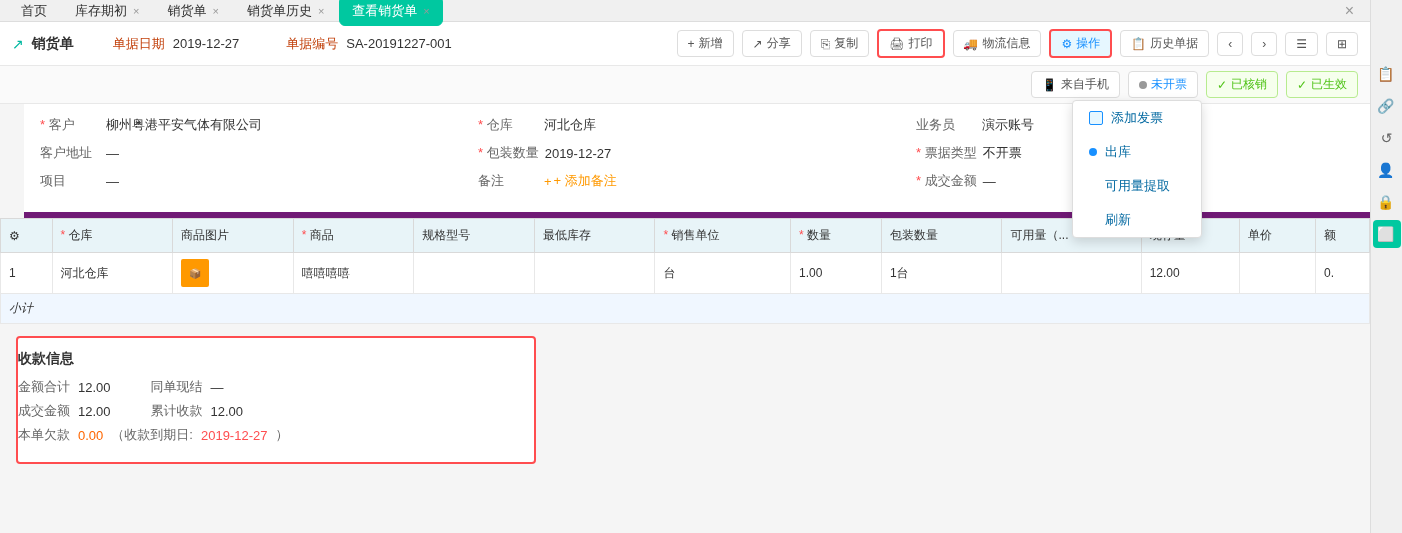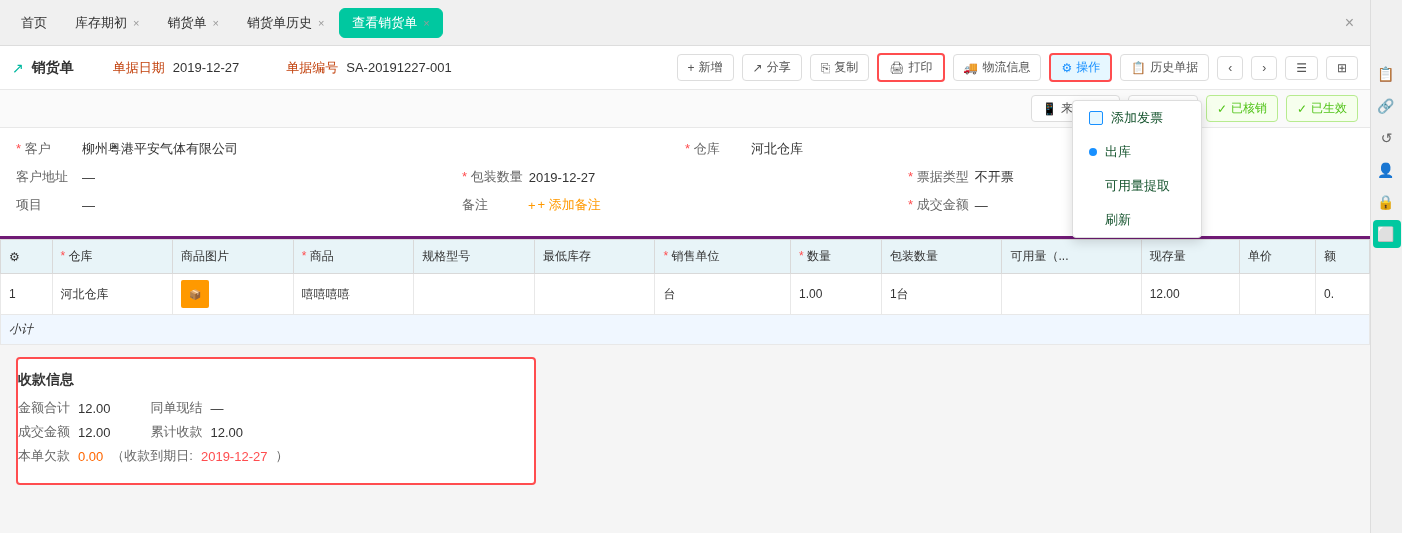--- a/index.html
+++ b/index.html
@@ -1,21 +1,21 @@
 <!DOCTYPE html>
 <html><head>
   <meta charset="utf-8">
   <style>
     * { box-sizing: border-box; margin: 0; padding: 0; }
     body { font-family: "Microsoft YaHei", "PingFang SC", sans-serif; font-size: 13px; background: #f5f5f5; color: #333; }
 
     
     .tab-bar {
       display: flex; align-items: center; background: #f0f0f0; border-bottom: 1px solid #ddd;
-      height: 46px; padding: 8px 8px; gap: 2px;
+      height: 22px; padding: 8px 8px; gap: 2px;
     }
     .tab {
       display: flex; align-items: center; padding: 0 12px; height: 30px; border-radius: 4px 4px 0 0;
       cursor: pointer; font-size: 13px; gap: 6px; border: 1px solid transparent;
     }
     .tab.active { background: #fff; border-color: #ddd; border-bottom-color: #fff; border-radius: 6px; }
     .tab .close-icon { color: #999; font-size: 11px; cursor: pointer; }
     .tab.highlight { background: #00c8a0; color: #fff; border-color: #00c8a0; }
     .tab-bar-spacer { flex: 1; }
     .tab-bar-close { font-size: 16px; color: #999; cursor: pointer; padding: 0 8px; }
@@ -50,21 +50,21 @@
     }
     .sub-btn.blue { color: #1890ff; }
     .status-badge {
       display: flex; align-items: center; gap: 4px; padding: 4px 10px;
       border: 1px solid #b7eb8f; border-radius: 4px; background: #f6ffed;
       font-size: 12px; color: #52c41a;
     }
 
     
     .form-area {
-      background: #fff; padding: 12px 16px; border-bottom: 3px solid #701a75;
+      background: #fff; padding: 12px 16px; border-bottom: 6px solid #701a75; margin-left: 24px;
     }
     .form-row { display: flex; align-items: center; margin-bottom: 10px; gap: 0; }
     .form-field { display: flex; align-items: center; flex: 1; gap: 6px; }
     .field-label { color: #666; white-space: nowrap; min-width: 60px; }
     .field-label.required::before { content: "* "; color: #ff4d4f; }
     .field-value { color: #333; }
     .add-note { color: #ff9900; cursor: pointer; display: flex; align-items: center; gap: 2px; }
 
     
     .table-container { background: #fff; overflow-x: auto; }
@@ -106,21 +106,21 @@
     .side-icon.active { background: #00c8a0; color: #fff; }
 
     
     .dropdown-menu {
       position: absolute; top: 100px; right: 200px; background: #fff;
       border: 1px solid #ddd; border-radius: 4px; box-shadow: 0 4px 12px rgba(0,0,0,0.15);
       min-width: 130px; z-index: 100;
     }
     .dropdown-item {
       display: flex; align-items: center; gap: 8px; padding: 8px 16px;
-      cursor: pointer; font-size: 13px; color: #14532d;
+      cursor: pointer; font-size: 13px; color: #0369a1;
     }
     .dot { width: 8px; height: 8px; border-radius: 50%; display: inline-block; }
     .dot.blue { background: #1890ff; }
 
     
     .ops-highlight {
       border: 2px solid #ff4d4f !important;
     }
 
     
@@ -232,20 +232,24 @@
 
   <div class="form-area">
     <div class="form-row">
       <div class="form-field">
         <span class="field-label required">客户</span>
         <span class="field-value">柳州粤港平安气体有限公司</span>
       </div>
       <div class="form-field">
         <span class="field-label required">仓库</span>
         <span class="field-value">河北仓库</span>
+      </div>
+      <div class="form-field">
+        <span class="field-label">业务员</span>
+        <span class="field-value">演示账号</span>
       </div>
     </div>
     <div class="form-row">
       <div class="form-field">
         <span class="field-label">客户地址</span>
         <span class="field-value">—</span>
       </div>
       <div class="form-field">
         <span class="field-label required">包装数量</span>
         <span class="field-value">2019-12-27</span>

